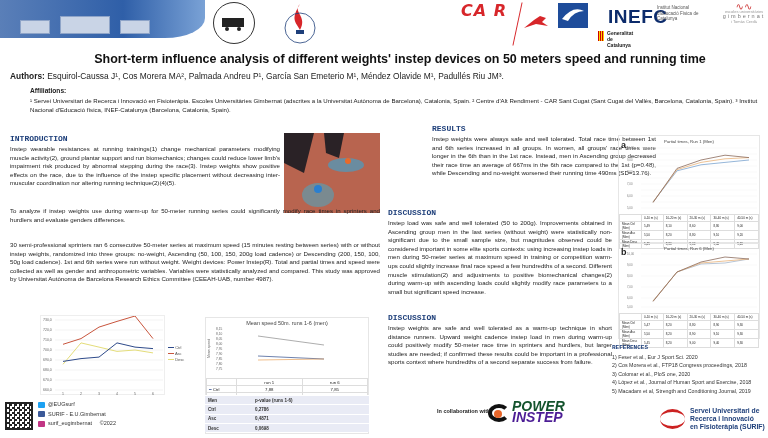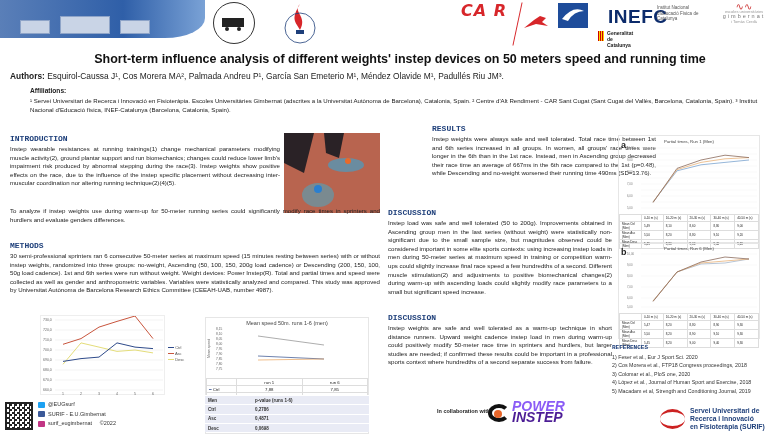--- a/index.html
+++ b/index.html
@@ -32,21 +32,21 @@
   .chart1 { left: 40px; top: 315px; width: 125px; height: 80px; background: #fff; border: 1px solid #eee; }
   .chart2 { left: 205px; top: 317px; width: 164px; height: 117px; background: #fff; border: 1px solid #e6e6e6; }
   .qr { left: 5px; top: 402px; width: 28px; height: 28px; background: repeating-conic-gradient(#222 0 25%, #fff 0 50%) 0 0/5px 5px; border: 2px solid #222; }
   .social { left: 38px; top: 400px; font-size: 5.5px; line-height: 9.5px; color: #333; }
   .social .ic { display: inline-block; width: 7px; height: 6px; margin-right: 3px; vertical-align: middle; border-radius: 1px; }
   .results { left: 388px; top: 124px; width: 224px; margin-left: 44px; }
   .discussion { left: 388px; top: 208px; width: 224px; }
   .conclusion { left: 388px; top: 313px; width: 224px; }
   .collab { left: 437px; top: 408px; font-size: 5.5px; font-weight: bold; color: #222; }
   .power { left: 490px; top: 401px; font-weight: bold; font-style: italic; font-size: 14px; line-height: 11px; }
-  .power .p1 { color: #8b5cf6; display: block; padding-left: 22px; }
+  .power .p1 { color: #14532d; display: block; padding-left: 22px; }
   .power .p2 { color: #4c1d95; display: block; padding-left: 22px; }
   .power-swoosh { left: 488px; top: 404px; width: 22px; height: 18px; border-radius: 50%; border: 4px solid #111; border-right-color: transparent; }
   .power-dot { left: 494px; top: 410px; width: 8px; height: 8px; border-radius: 50%; background: #e8662a; }
   .chartA { left: 618px; top: 135px; width: 142px; height: 108px; border: 1px solid #e6e6e6; }
   .chartB { left: 618px; top: 243px; width: 142px; height: 96px; border: 1px solid #e6e6e6; }
   .refs { left: 612px; top: 344px; width: 156px; }
   .refs h2 { font-size: 6px; }
   .refs li { list-style: none; font-size: 5.3px; line-height: 8.4px; color: #333; }
   .surif-logo { left: 660px; top: 407px; font-size: 6.8px; font-weight: bold; color: #1e3f7a; line-height: 8px; padding-left: 30px; }
   .surif-mark { left: 660px; top: 409px; width: 25px; height: 20px; border-top: 3px solid #c22; border-bottom: 3px solid #c22; border-radius: 50%; }
@@ -121,21 +121,20 @@
     <ellipse cx="62" cy="32" rx="18" ry="7" fill="#6a8ca0"></ellipse>
     <ellipse cx="34" cy="62" rx="16" ry="12" fill="#7a8a90"></ellipse>
     <circle cx="34" cy="56" r="4" fill="#2a7fcf"></circle>
     <circle cx="64" cy="28" r="3" fill="#e86a2a"></circle>
   </svg>
 </div>
 <div class="abs objective">
   <p class="para">To analyze if instep weights use during warm-up for 50-meter running series could significantly modify race times in sprinters and hurdlers and evaluate genders differences.</p>
 </div>
 <div class="abs methods">
-  <h2>METHODS</h2>
   <p class="para">30 semi-professional sprinters ran 6 consecutive 50-meter series at maximum speed (15 minutes resting between series) with or without instep weights, randomized into three groups: no-weight, Ascending (50, 100, 150, 200g load cadence) or Descending (200, 150, 100, 50g load cadence). 1st and 6th series were run without weight. Weight devices: Power Instep(R). Total and partial times and speed were collected as well as gender and anthropometric variables. Variables were statistically analyzed and compared. This study was approved by Universitat Autònoma de Barcelona Research Ethics Committee (CEEAH-UAB, number 4987).</p>
 </div>
 
 <div class="abs chart1">
   <svg width="125" height="80" viewBox="0 0 125 80">
     <g font-size="3.5" fill="#666">
       <text x="2" y="5">730,0</text>
       <text x="2" y="15">720,0</text>
       <text x="2" y="25">710,0</text>
       <text x="2" y="35">700,0</text>

